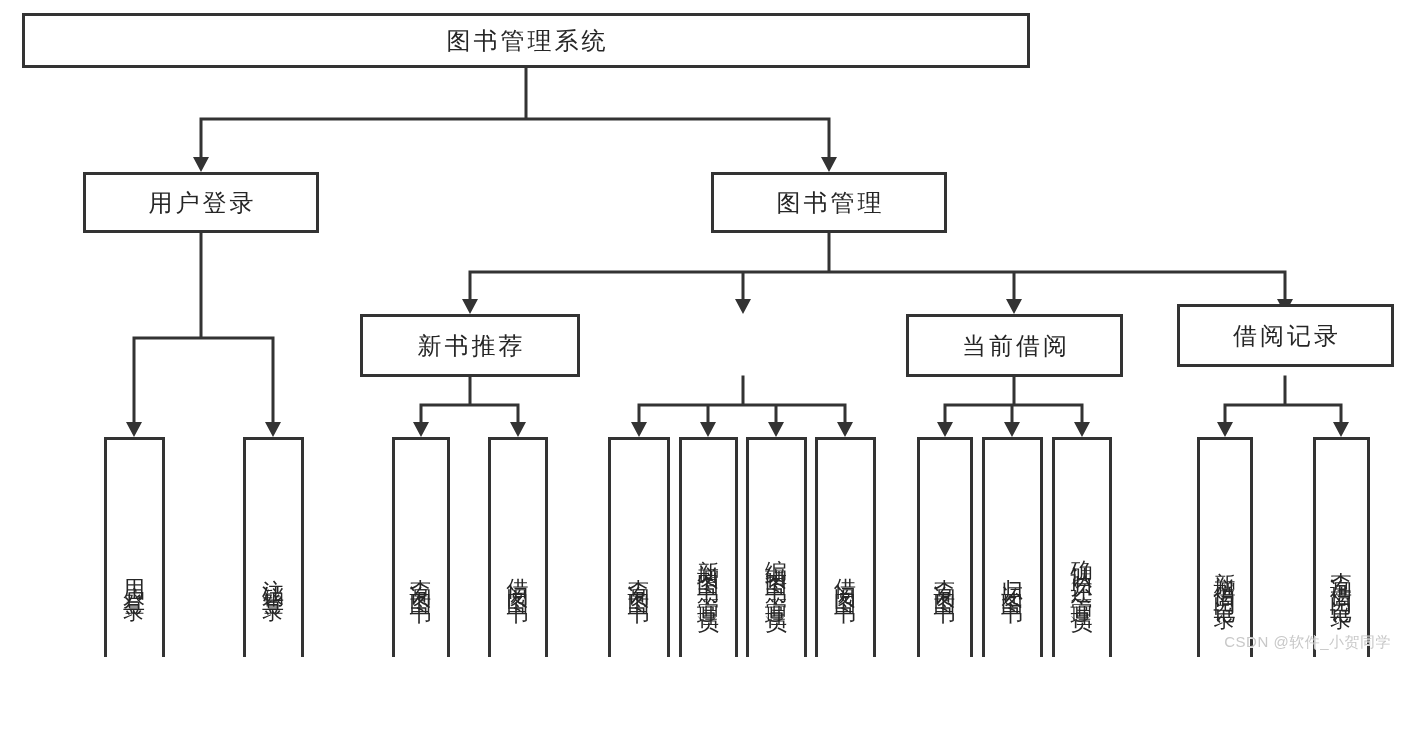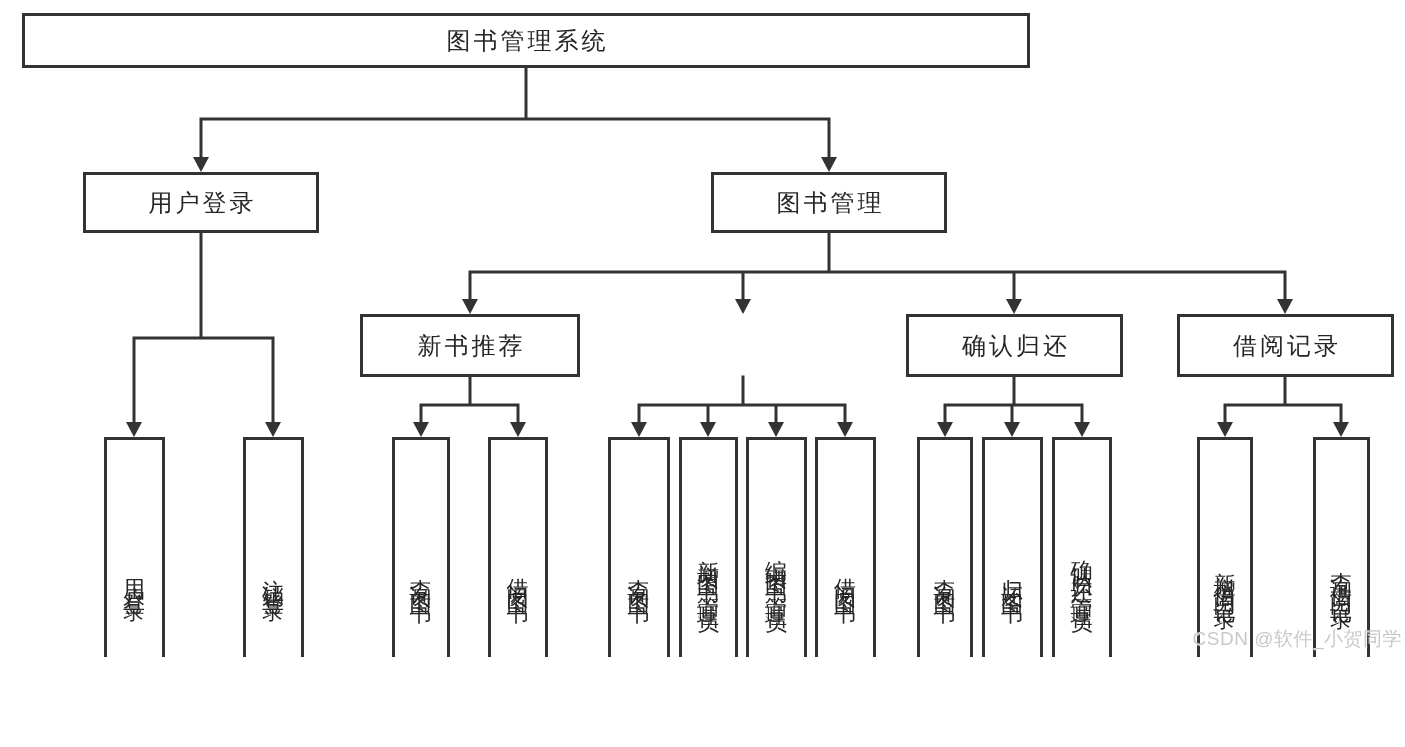--- a/index.html
+++ b/index.html
@@ -51,23 +51,23 @@
   }
   .vlbl{
     writing-mode:vertical-rl;
     text-orientation:mixed;
     font-size:22px;
     line-height:1.05;
     letter-spacing:7.5px;
   }
   .watermark{
     position:absolute;
-    right:3px;
+    right:14px;
     bottom:5px;
-    font-size:19px;
+    font-size:15px;
     letter-spacing:0.5px;
     color:var(--watermark);
     text-shadow:1px 1px 0 rgba(255,255,255,0.85);
     white-space:nowrap;
     z-index:5;
   }
 </style>
 </head>
 <body>
 
@@ -104,23 +104,23 @@
     <span>用户登录</span>
   </div>
   <div class="node hdr" style="left:360px;top:314px;width:220px;height:63px">
     <span>新书推荐</span>
   </div>
 
   <div class="node hdr" style="left:711px;top:172px;width:236px;height:61px">
     <span>图书管理</span>
   </div>
   <div class="node hdr" style="left:906px;top:314px;width:217px;height:63px">
-    <span>确认归还</span>
+    <span>当前借阅</span>
   </div>
-  <div class="node hdr" style="left:1177px;top:314px;width:217px;height:63px">
+  <div class="node hdr" style="left:1177px;top:304px;width:217px;height:63px">
     <span>借阅记录</span>
   </div>
 
   <div class="node leaf" style="left:104px;width:61px">
     <span class="vlbl">用户登录</span>
   </div>
   <div class="node leaf" style="left:243px;width:61px">
     <span class="vlbl">注销登录</span>
   </div>
   <div class="node leaf" style="left:392px;width:58px">

